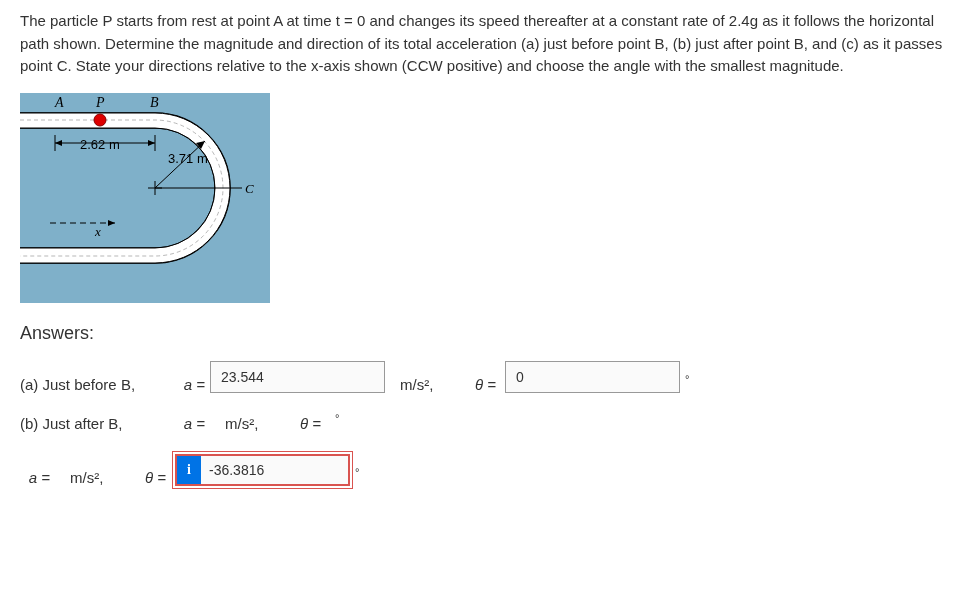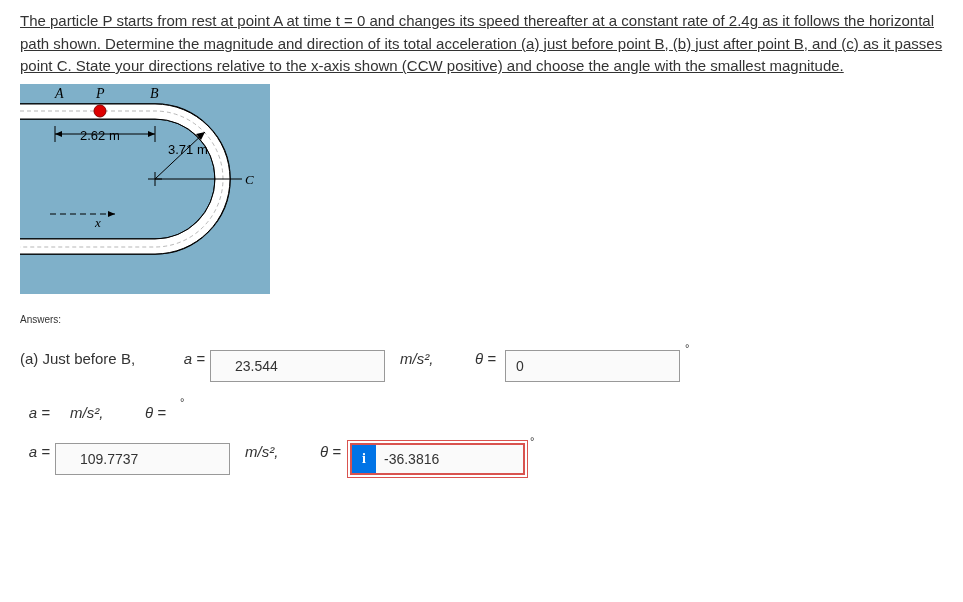--- a/index.html
+++ b/index.html
@@ -5,68 +5,66 @@
     * { box-sizing: border-box; margin: 0; padding: 0; }
     body {
       font-family: 'Segoe UI', Arial, sans-serif;
       font-size: 15px;
       color: #333;
       padding: 10px 20px;
       background: #fff;
     }
     .problem-text {
       line-height: 1.5;
-      margin-bottom: 6px;
-      text-decoration: underline;
+      margin-bottom: 15px;
     }
     .diagram {
       width: 250px;
       height: 210px;
       background: #7fb0c9;
       position: relative;
       margin-bottom: 20px;
     }
     .diagram svg {
       position: absolute;
       top: 0;
       left: 0;
     }
     .answers-label {
-      font-size: 10px;
-      margin-bottom: 25px;
+      font-size: 18px;
+      margin-bottom: 17px;
     }
     .answer-row {
       display: flex;
-      align-items: flex-start;
+      align-items: flex-end;
       margin-bottom: 22px;
       font-size: 15px;
     }
     .row-label {
       width: 155px;
     }
     .eq-label {
       font-style: italic;
       width: 35px;
       text-align: right;
       padding-right: 5px;
     }
     .input-box {
       border: 1px solid #999;
       background: #fafafa;
       width: 175px;
       height: 32px;
-      padding: 0 24px;
+      padding: 0 10px;
       display: flex;
       align-items: center;
       font-size: 14px;
     }
     .unit {
       width: 90px;
       padding-left: 15px;
-      font-style: italic;
     }
     .theta-label {
       font-style: italic;
       width: 30px;
     }
     .theta-box {
       border: 1px solid #999;
       background: #fafafa;
       width: 175px;
       height: 32px;
@@ -153,29 +151,29 @@
   <span class="row-label">(a) Just before B,</span>
   <span class="eq-label">a =</span>
   <div class="input-box">23.544</div>
   <span class="unit">m/s²,</span>
   <span class="theta-label">θ =</span>
   <div class="theta-box">0</div>
   <span class="deg">°</span>
 </div>
 
 <div class="answer-row">
+  <span class="row-label">(b) Just after B,</span>
   <span class="eq-label">a =</span>
   <span class="unit">m/s²,</span>
   <span class="theta-label">θ =</span>
   <span class="deg">°</span>
 </div>
 
 <div class="answer-row">
   <span class="eq-label">a =</span>
-  <div class="input-box">109.7737</div>
   <span class="unit">m/s²,</span>
   <span class="theta-label">θ =</span>
   <div class="theta-box error">
     <span class="info-icon">i</span>
     <span>-36.3816</span>
   </div>
   <span class="deg">°</span>
 </div>
 
 </body></html>

